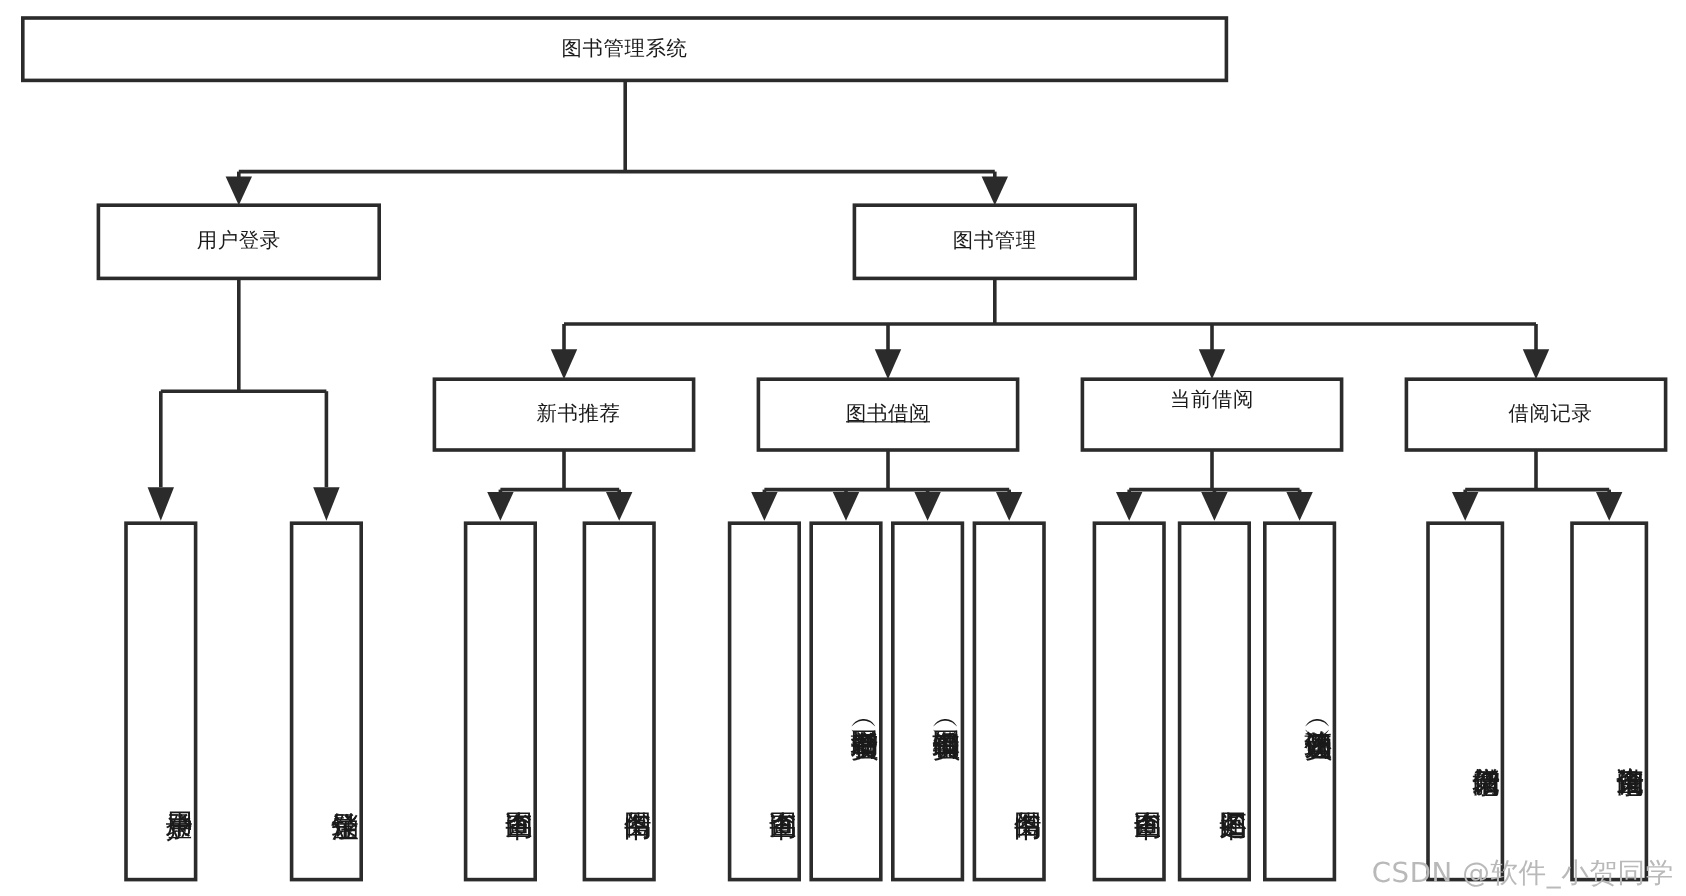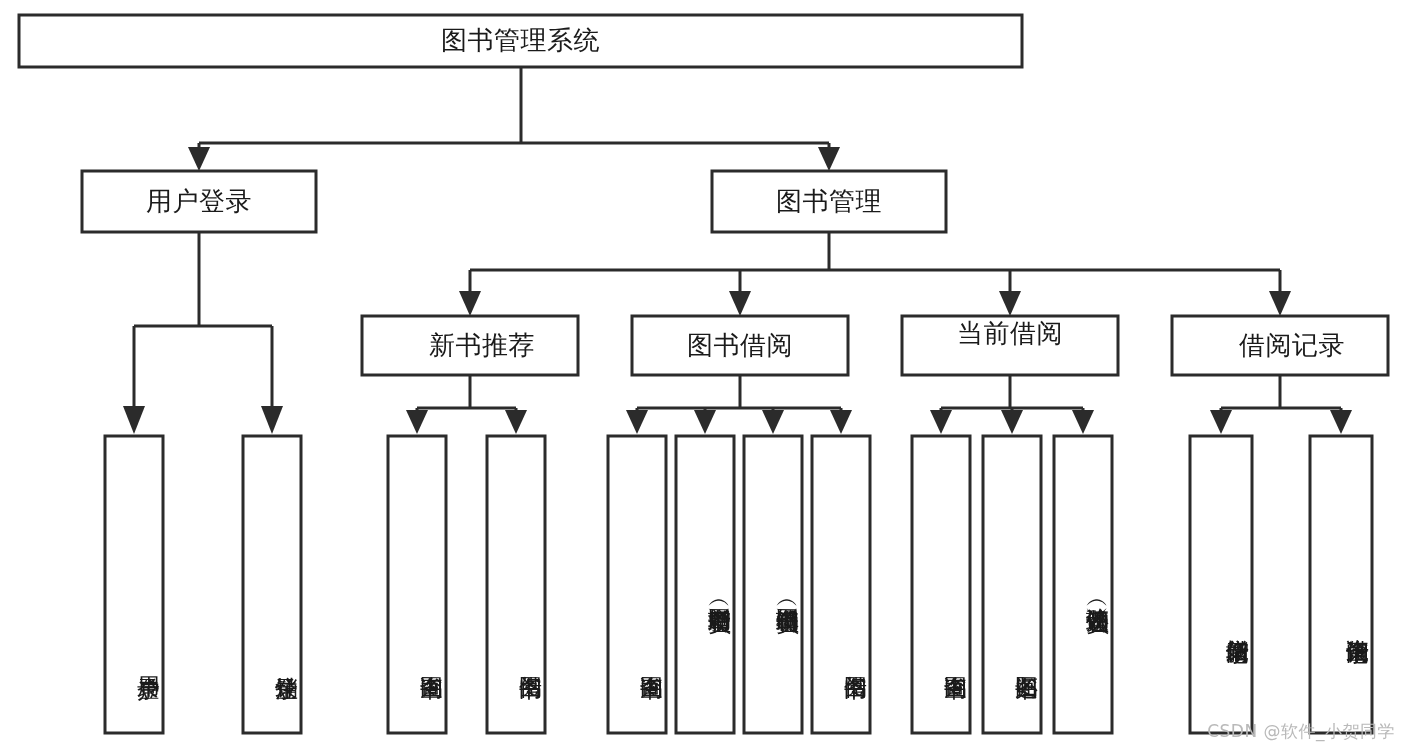--- a/index.html
+++ b/index.html
@@ -37,21 +37,21 @@
   .arrow-head {
     fill: #2b2b2b;
     stroke: none;
   }
   .node-label-h {
     position: absolute;
     display: flex;
     align-items: center;
     justify-content: center;
     color: #1a1a1a;
-    font-size: 26px;
+    font-size: 17px;
     line-height: 1.2;
     letter-spacing: 0.5px;
     white-space: nowrap;
     pointer-events: none;
   }
   .node-label-v {
     position: absolute;
     display: flex;
     align-items: flex-start;
     justify-content: center;
@@ -61,21 +61,21 @@
     letter-spacing: 0.5px;
     writing-mode: vertical-rl;
     text-orientation: upright;
     pointer-events: none;
   }
   #watermark {
     position: absolute;
     right: 10px;
     bottom: 4px;
     color: #b9b9b9;
-    font-size: 17px;
+    font-size: 23px;
     letter-spacing: 0.5px;
     white-space: nowrap;
   }
 </style>
 </head>
 <body>
 
 <div id="diagram-root">
 
   <svg id="tree-svg" viewBox="0 0 1405 747">
@@ -181,21 +181,21 @@
       <polygon class="arrow-head" points="1330,410 1352,410 1341,434"></polygon>
     </g>
   </svg>
 
   <div class="node-label-h" style="left:19px; top:15px; width:1003px; height:52px;">图书管理系统</div>
 
   <div class="node-label-h" style="left:82px; top:171px; width:234px; height:61px;">用户登录</div>
   <div class="node-label-h" style="left:712px; top:171px; width:234px; height:61px;">图书管理</div>
 
   <div class="node-label-h" style="left:362px; top:316px; width:216px; height:59px;padding-left:12px;">新书推荐</div>
-  <div class="node-label-h" style="left:632px; top:316px; width:216px; height:59px;">图书借阅</div>
+  <div class="node-label-h" style="left:632px; top:316px; width:216px; height:59px;text-decoration:underline;">图书借阅</div>
   <div class="node-label-h" style="left:902px; top:304px; width:216px; height:59px;">当前借阅</div>
   <div class="node-label-h" style="left:1172px; top:316px; width:240px; height:59px;">借阅记录</div>
 
   <div class="node-label-v" style="left:105px; top:436px; width:58px; height:297px; padding-top:74px;">用户登录</div>
   <div class="node-label-v" style="left:243px; top:436px; width:58px; height:297px; padding-top:74px;">注销登录</div>
 
   <div class="node-label-v" style="left:388px; top:436px; width:58px; height:297px; padding-top:74px;">查询图书</div>
   <div class="node-label-v" style="left:487px; top:436px; width:58px; height:297px; padding-top:74px;">借阅图书</div>
 
   <div class="node-label-v" style="left:608px; top:436px; width:58px; height:297px; padding-top:74px;">查询图书</div>

